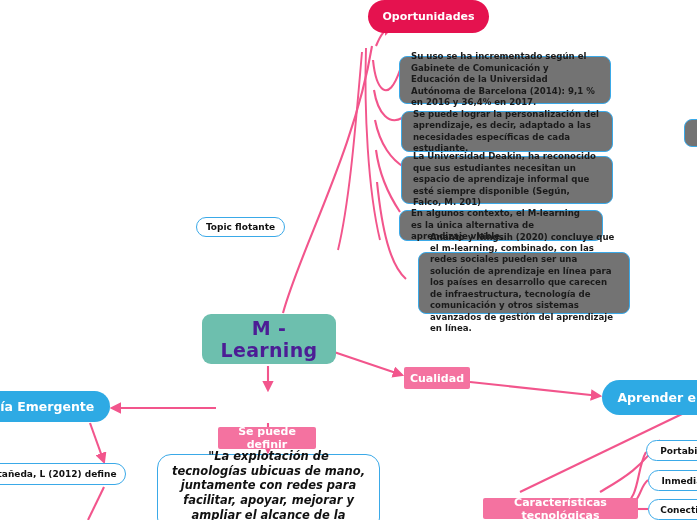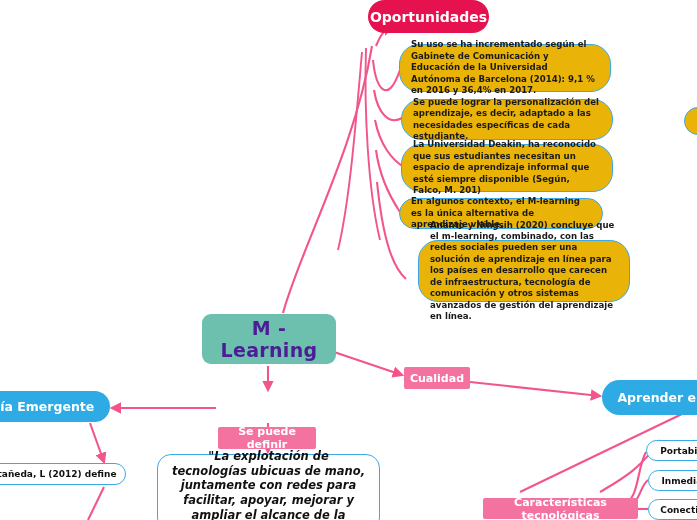--- a/index.html
+++ b/index.html
@@ -40,21 +40,21 @@
     font-size: 19px;
     font-weight: bold;
     letter-spacing: .3px;
   }
 
   
   .pill-crimson {
     background: #e5124f;
     border-radius: 22px;
     color: #ffffff;
-    font-size: 14px;
+    font-size: 11px;
     font-weight: bold;
   }
 
   
   .pill-blue {
     background: #2eaae4;
     border-radius: 22px;
     color: #ffffff;
     font-size: 12.5px;
     font-weight: bold;
@@ -64,29 +64,30 @@
   .rect-pink {
     background: #f472a0;
     border-radius: 2px;
     color: #ffffff;
     font-size: 11px;
     font-weight: bold;
   }
 
   
   .callout {
-    background: #eab308;
+    background: #737373;
     border: 1.6px solid #3aa9e8;
-    border-radius: 20px;
+    border-radius: 8px;
     color: #1a1a1a;
     font-size: 8.6px;
     font-weight: bold;
     line-height: 1.33;
     padding: 6px 11px;
     text-align: left;
+    margin-top: 12px;
   }
   .callout.centered { text-align: left; }
 
   
   .mini {
     background: #ffffff;
     border: 1.6px solid #3aa9e8;
     border-radius: 14px;
     color: #111111;
     font-size: 9px;
@@ -164,20 +165,21 @@
   <div class="node callout" style="left:401px; top:99px; width:212px; height:41px;">Se puede lograr la personalización del aprendizaje, es decir, adaptado a las necesidades específicas de cada estudiante.</div>
 
   <div class="node callout centered" style="left:401px; top:144px; width:212px; height:48px;">La Universidad Deakin, ha reconocido que sus estudiantes necesitan un espacio de aprendizaje informal que esté siempre disponible (Según, Falco, M. 201)</div>
 
   <div class="node callout" style="left:399px; top:198px; width:204px; height:31px;">En algunos contexto, el M-learning es la única alternativa de aprendizaje viable.</div>
 
   <div class="node callout" style="left:418px; top:240px; width:212px; height:62px;">Ananto y Ningsih (2020) concluye que el m-learning, combinado, con las redes sociales pueden ser una solución de aprendizaje en línea para los países en desarrollo que carecen de infraestructura, tecnología de comunicación y otros sistemas avanzados de gestión del aprendizaje en línea.</div>
 
   <div class="node callout" style="left:684px; top:107px; width:60px; height:28px;"></div>
 
+  <div class="node mini" style="left:196px; top:217px; width:89px; height:20px;">Topic flotante</div>
 
   <div class="node root" style="left:202px; top:314px; width:134px; height:50px;">M - Learning</div>
 
   <div class="node rect-pink" style="left:404px; top:367px; width:66px; height:22px;">Cualidad</div>
 
   <div class="node pill-blue" style="left:602px; top:380px; width:130px; height:35px;">Aprender en c</div>
 
   <div class="node rect-pink" style="left:218px; top:397px; width:98px; height:22px;margin-top:30px;">Se puede definir</div>
 
   <div class="node pill-blue" style="left:-42px; top:391px; width:152px; height:31px;">gogía Emergente</div>

